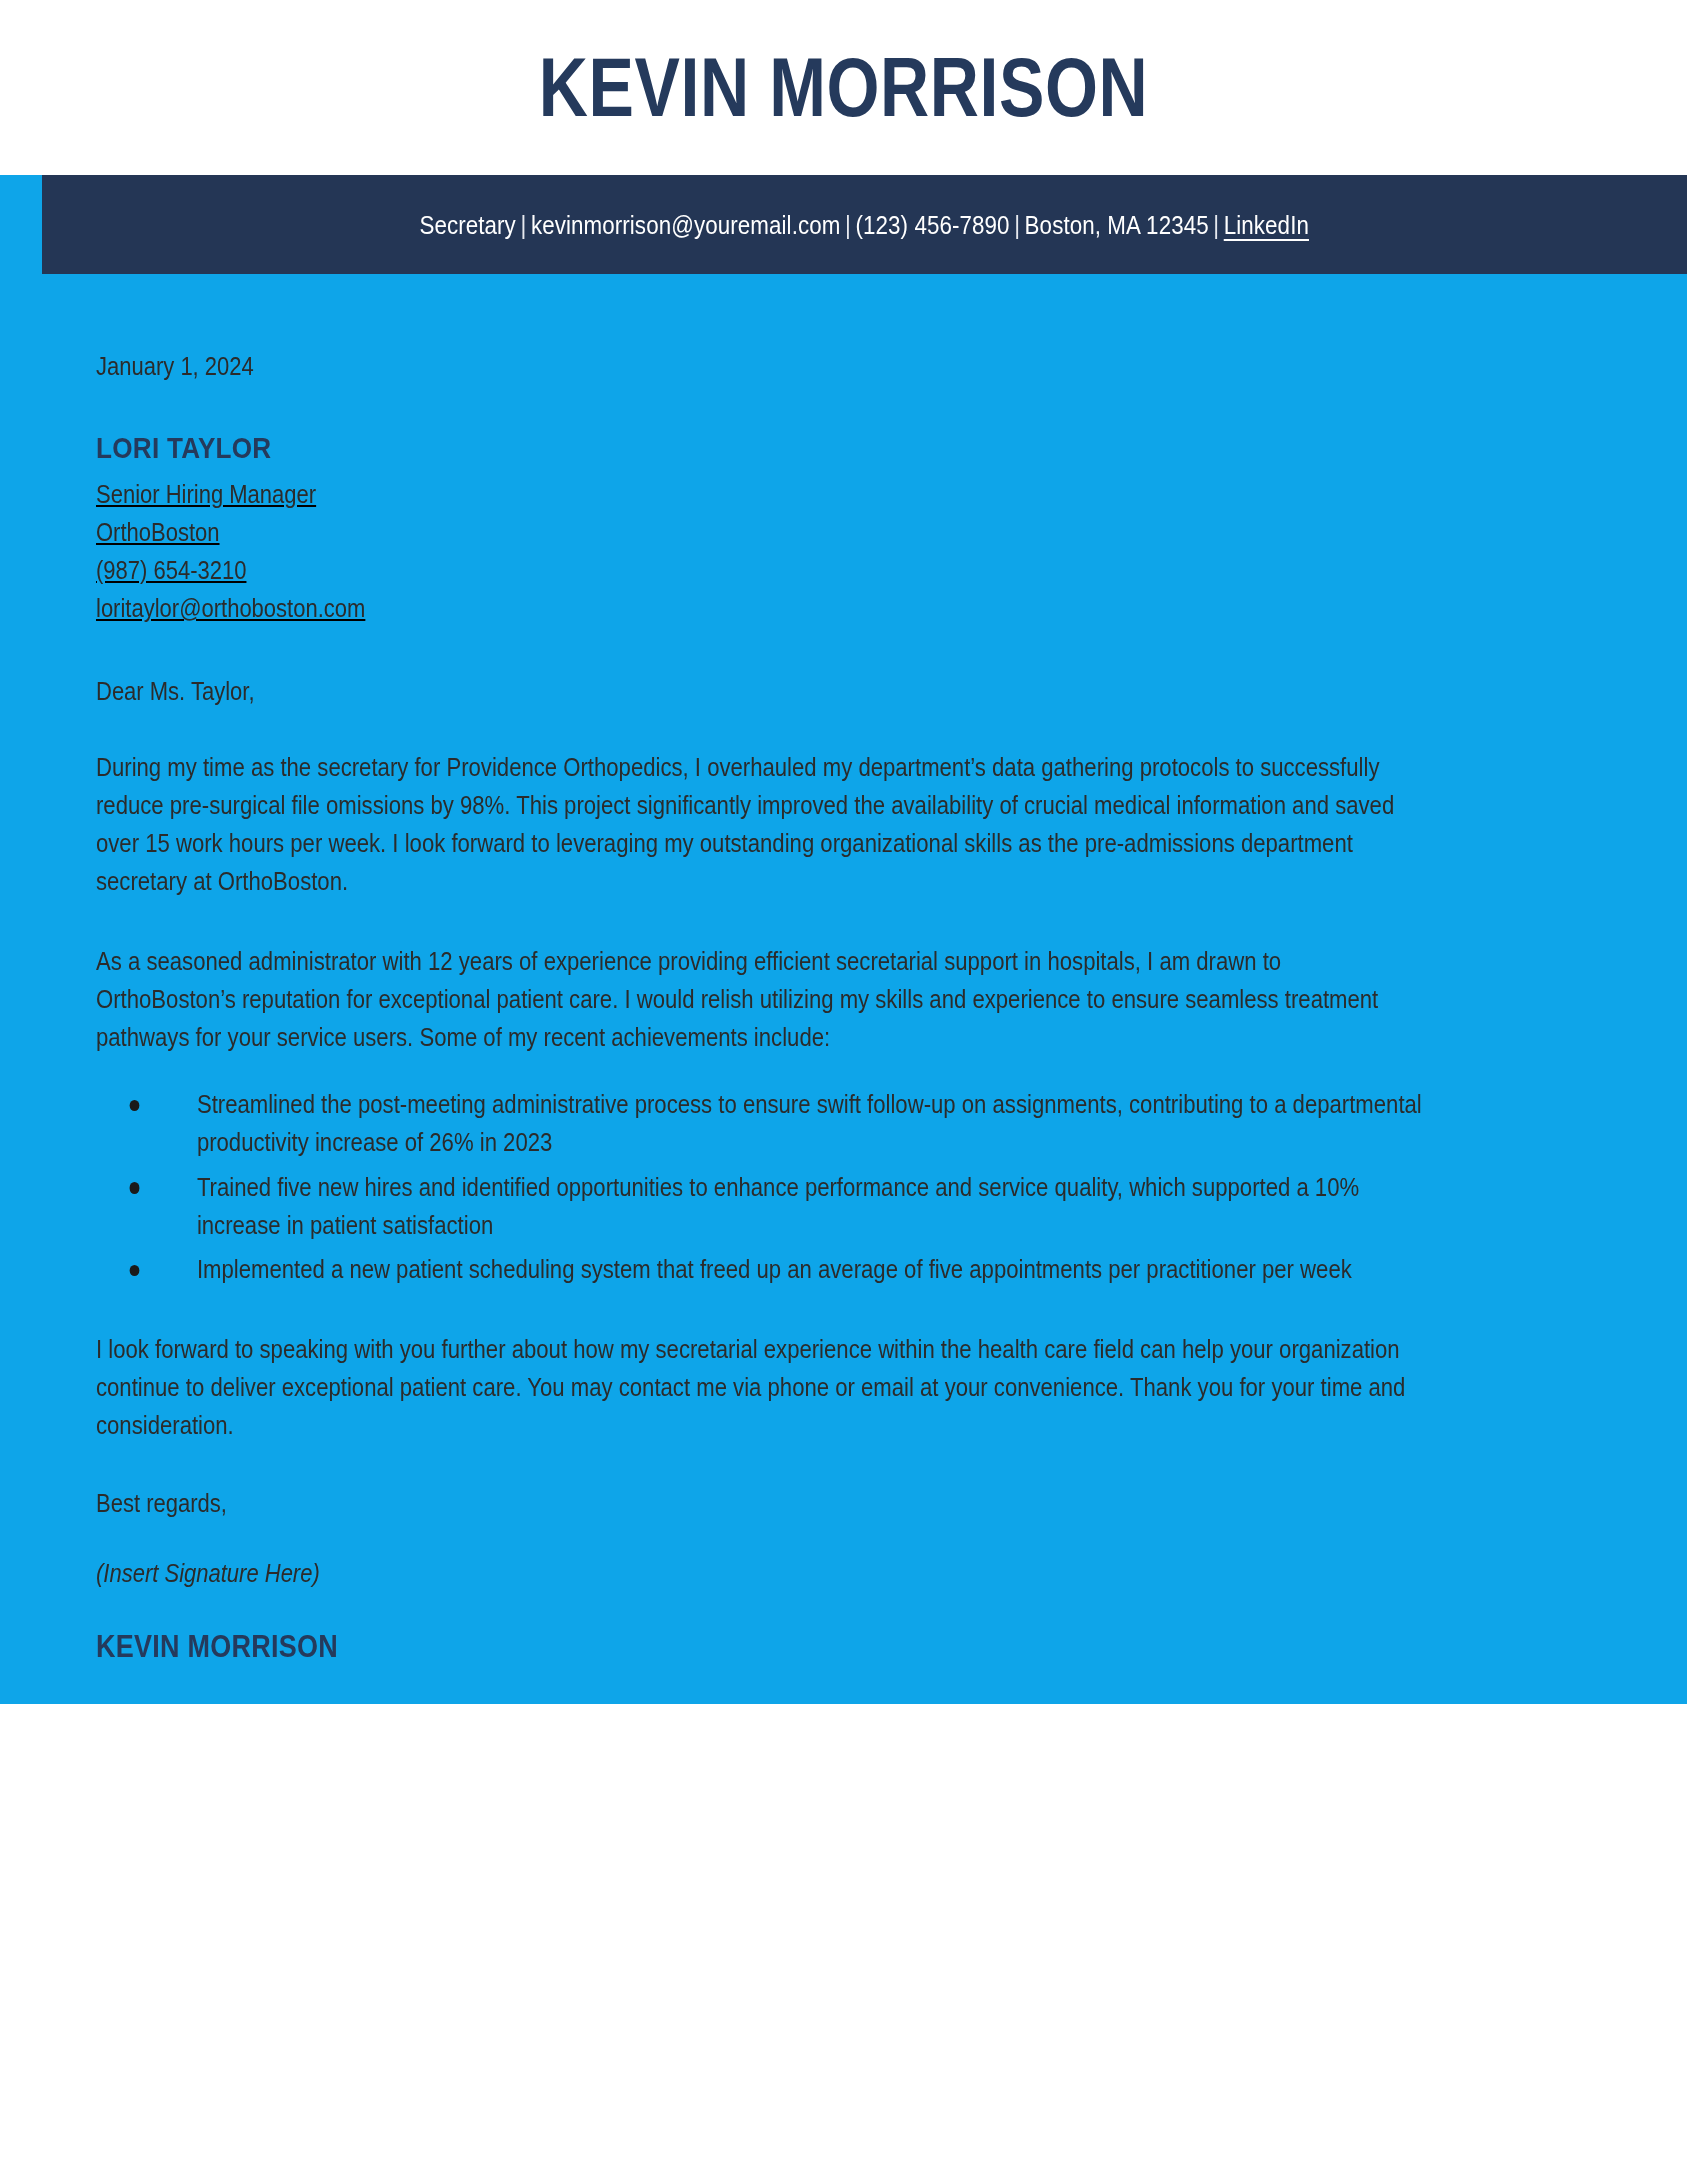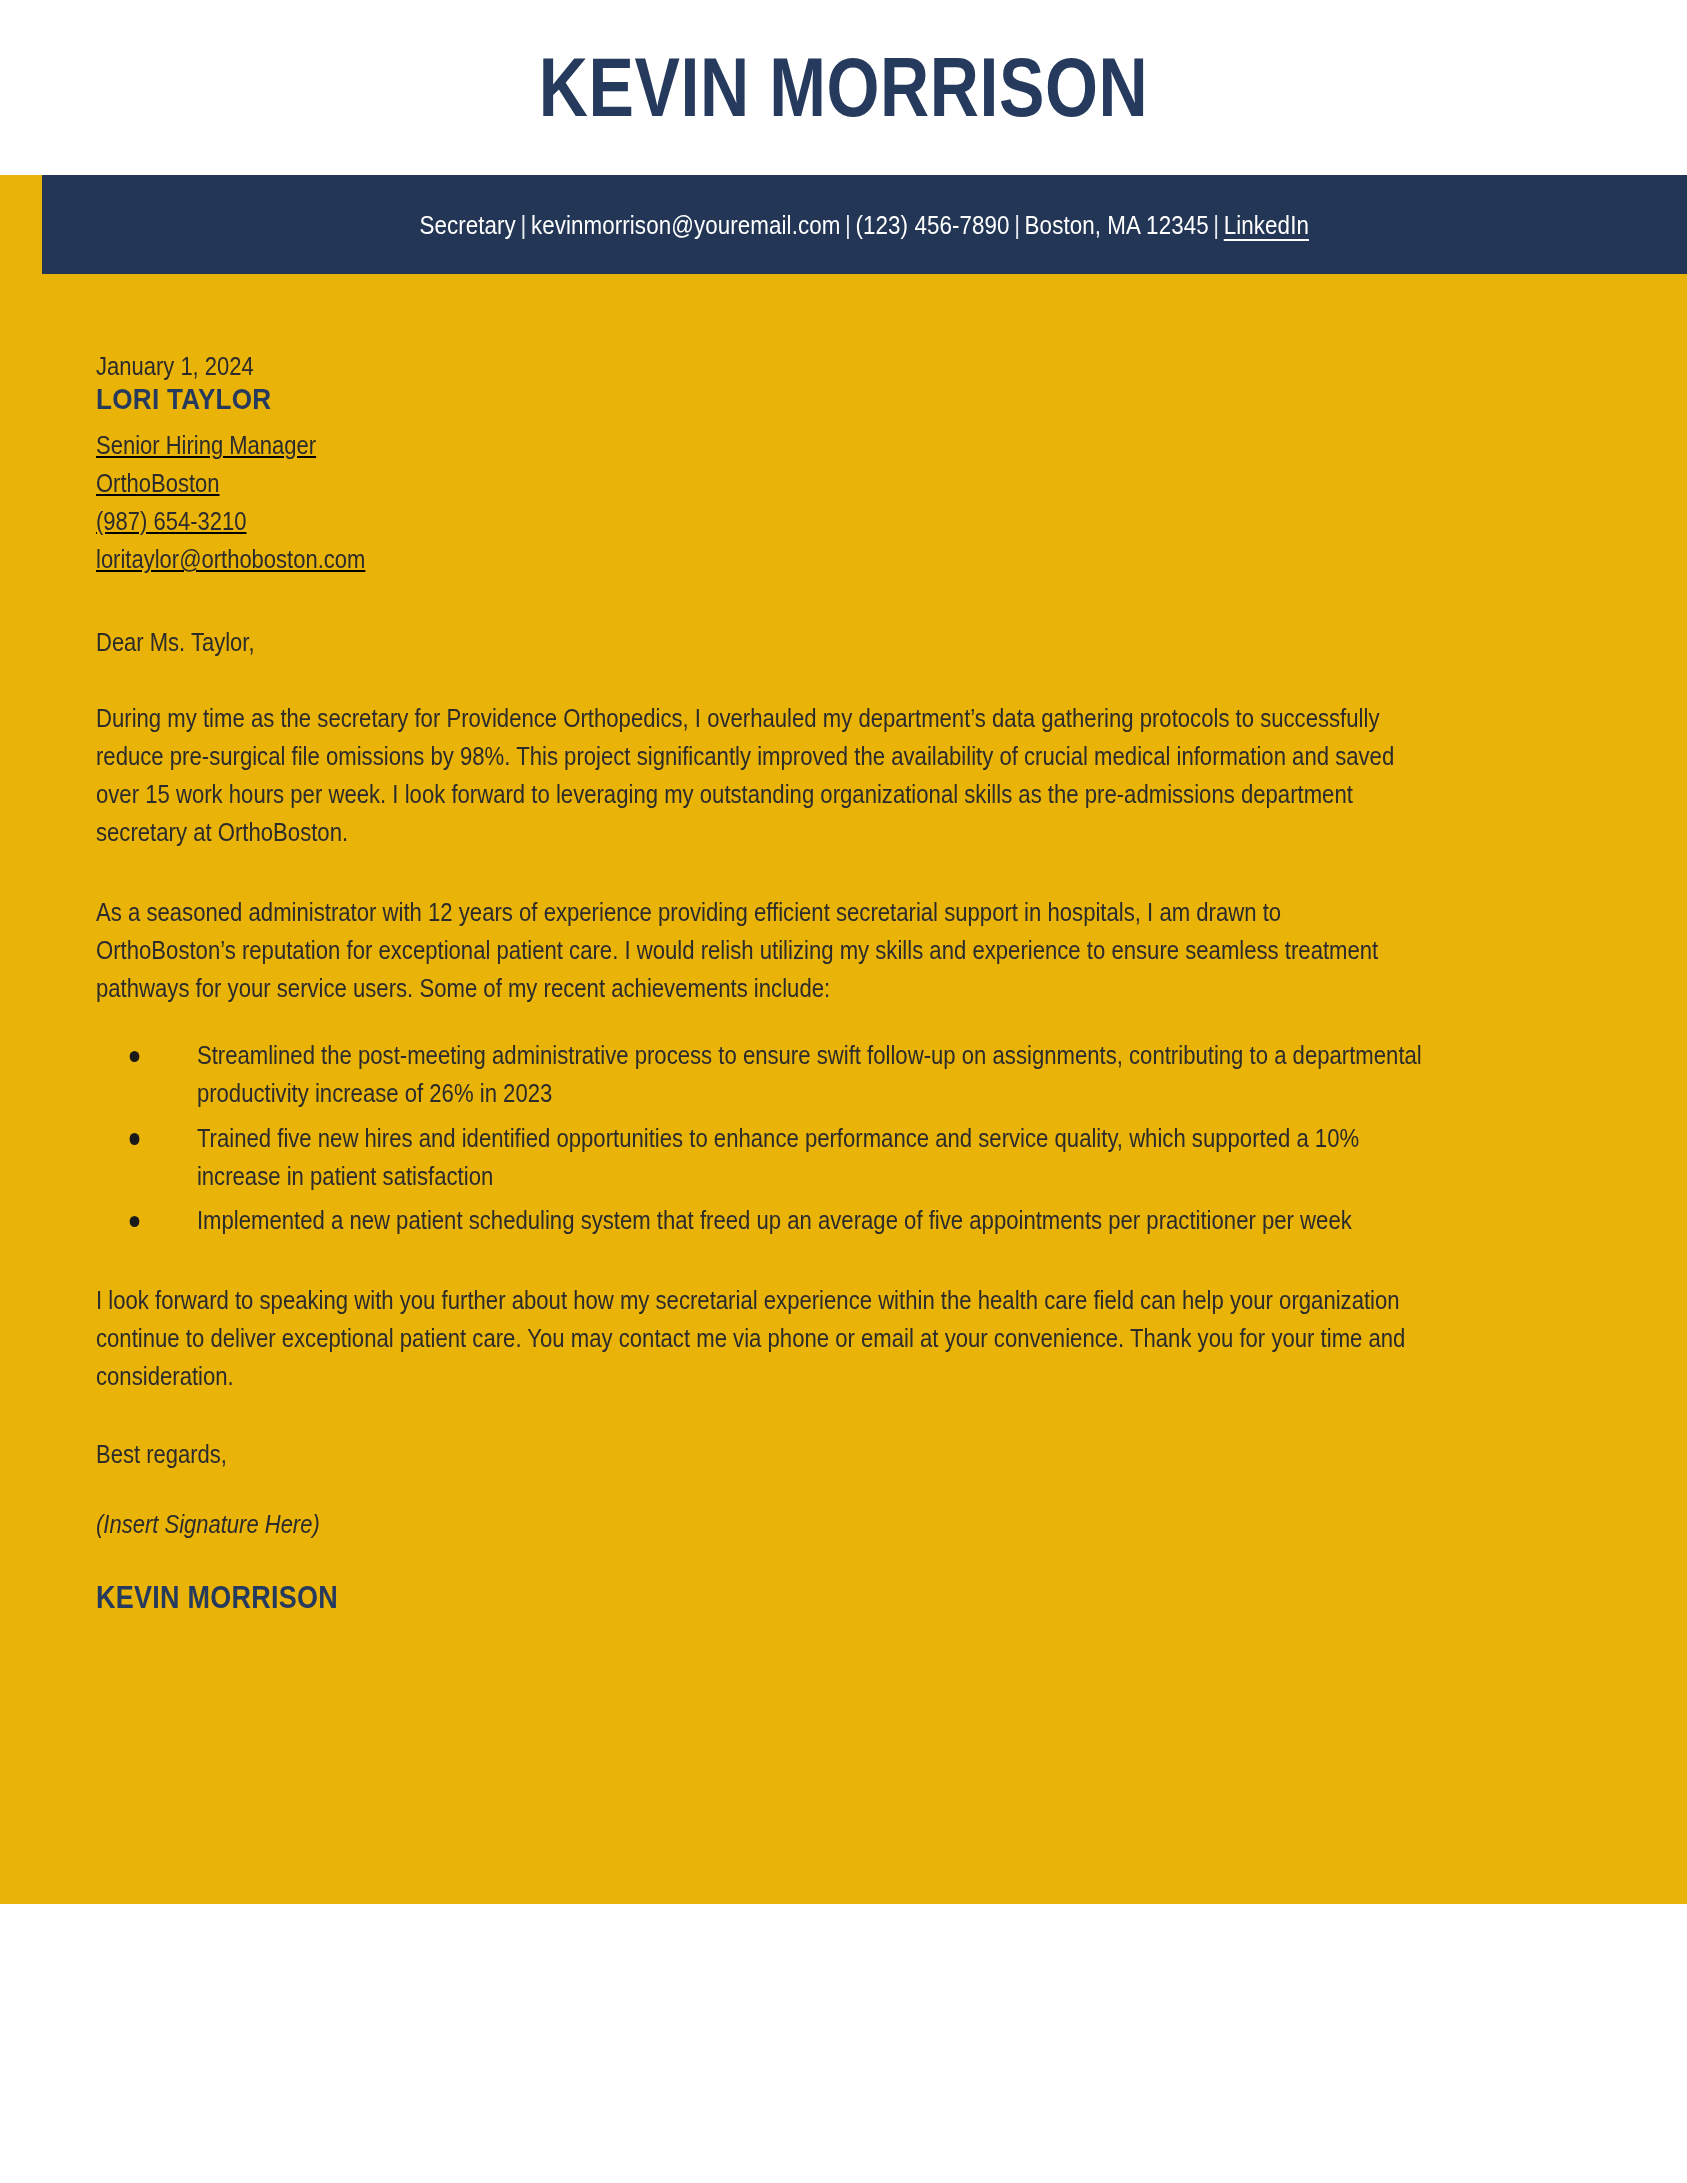--- a/index.html
+++ b/index.html
@@ -10,22 +10,22 @@
   body {
     width: 1687px;
     height: 2183px;
     font-family: "Liberation Sans", sans-serif;
     -webkit-font-smoothing: antialiased;
   }
 
   .page {
     position: relative;
     width: 1687px;
-    height: 1904px;
-    background: #eab308;
+    height: 1704px;
+    background: #0ea5e9;
     overflow: hidden;
   }
 
   
   .header-name-wrap {
     height: 175px;
     display: flex;
     align-items: center;
     justify-content: center;
     background: #ffffff;
@@ -80,20 +80,21 @@
 
   .letter-date {
     font-size: 25px;
     color: #2b2b2b;
     margin-top: 25px;
     transform: scaleX(0.88);
     transform-origin: left center;
   }
 
   .recipient-block {
+    margin-top: 49px;
   }
   .recipient-name {
     font-size: 30px;
     font-weight: 700;
     color: #253A5C;
     letter-spacing: 0.3px;
     line-height: 1.2;
     transform: scaleX(0.87);
     transform-origin: left center;
   }

